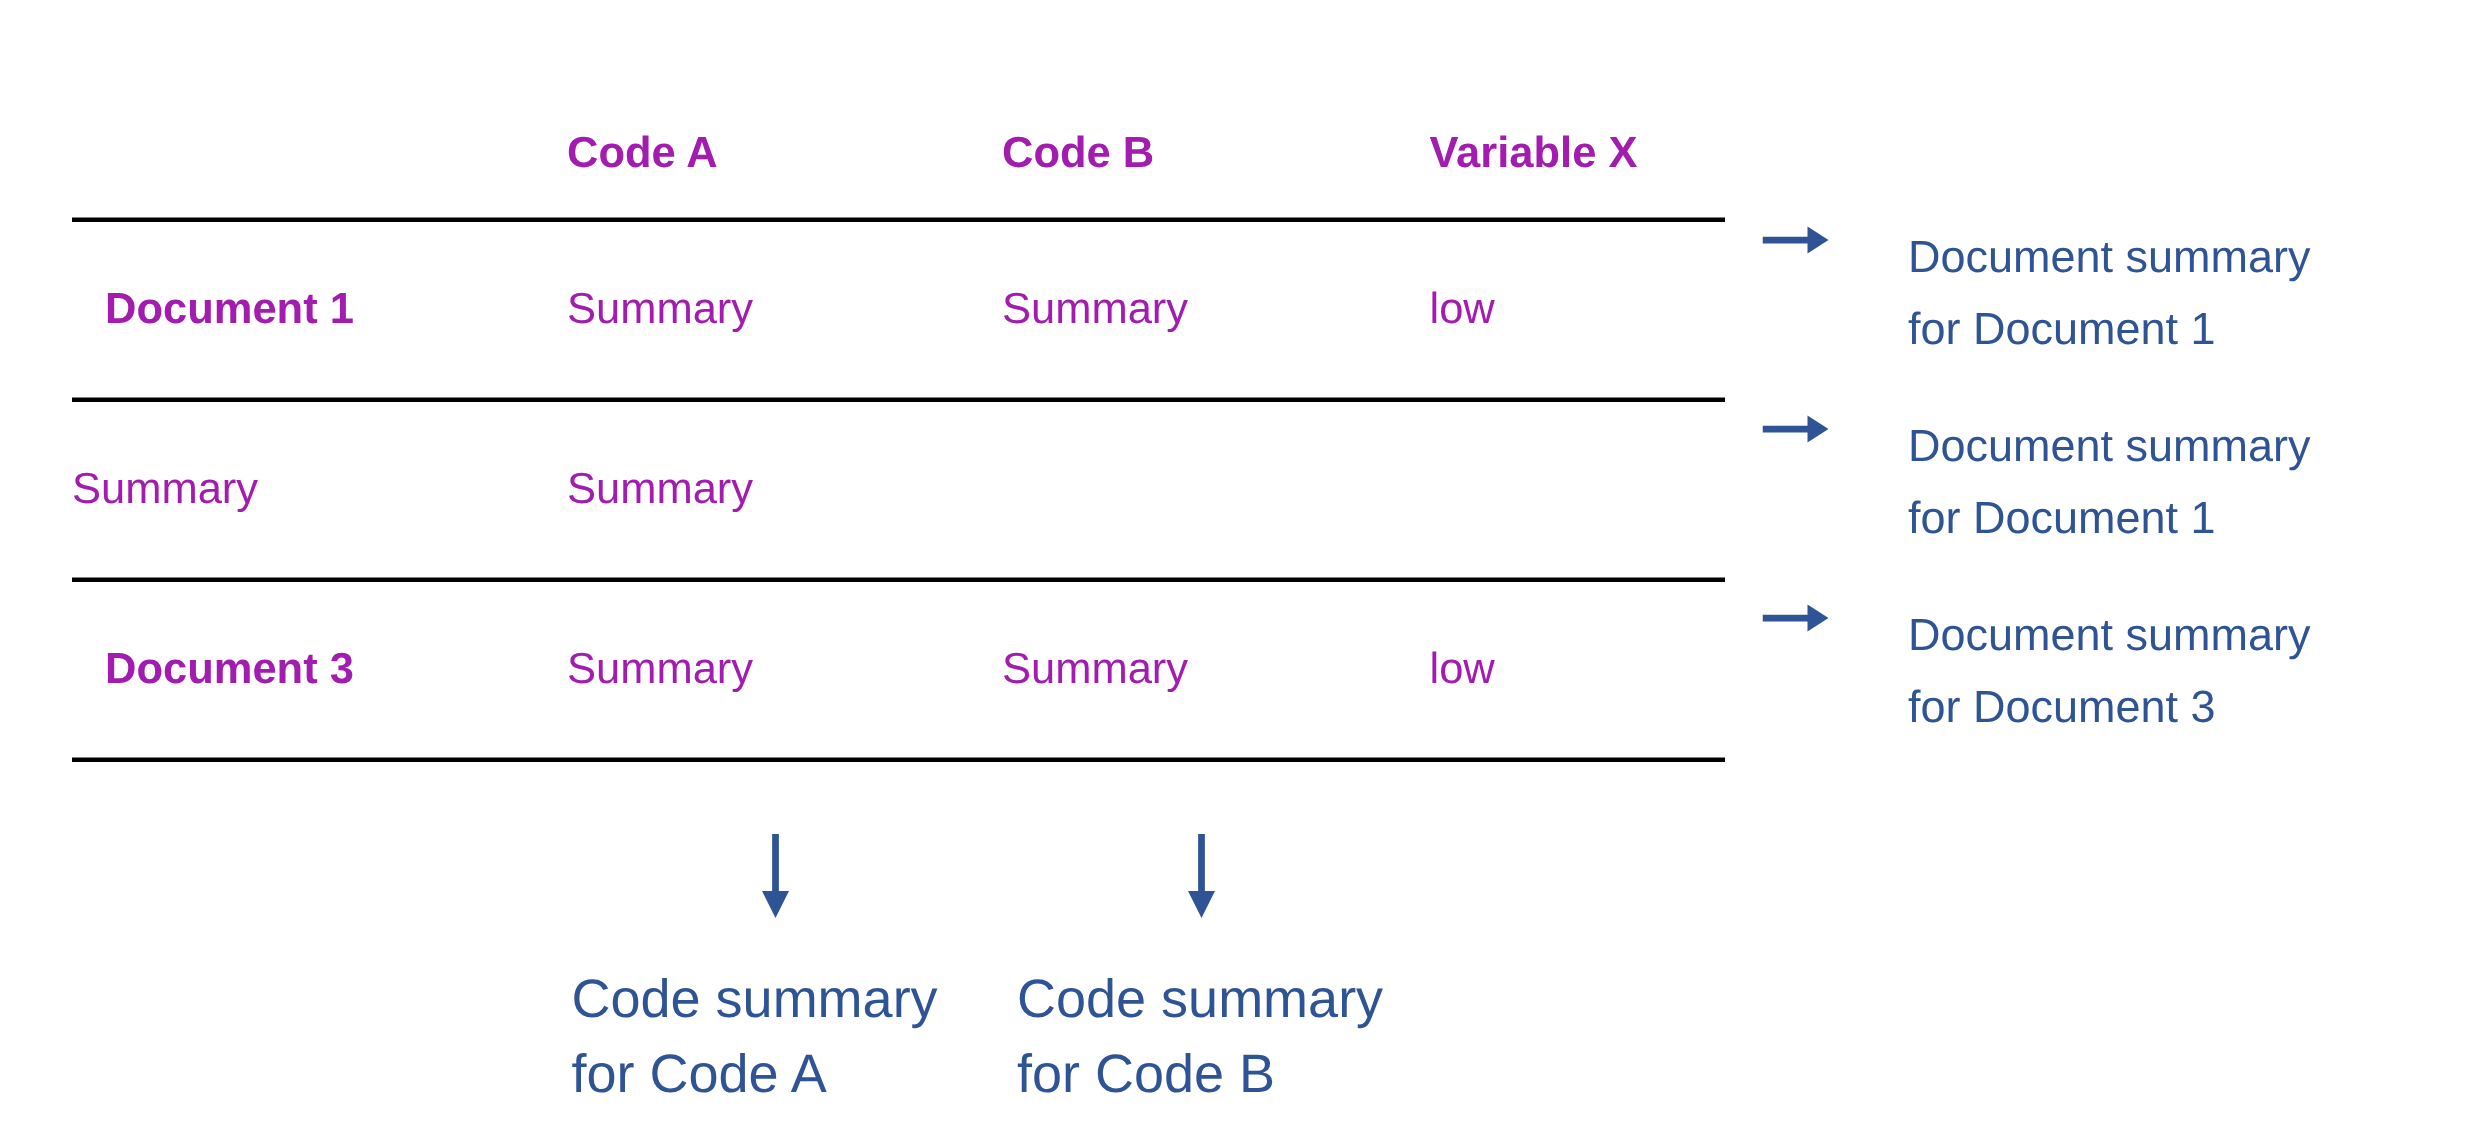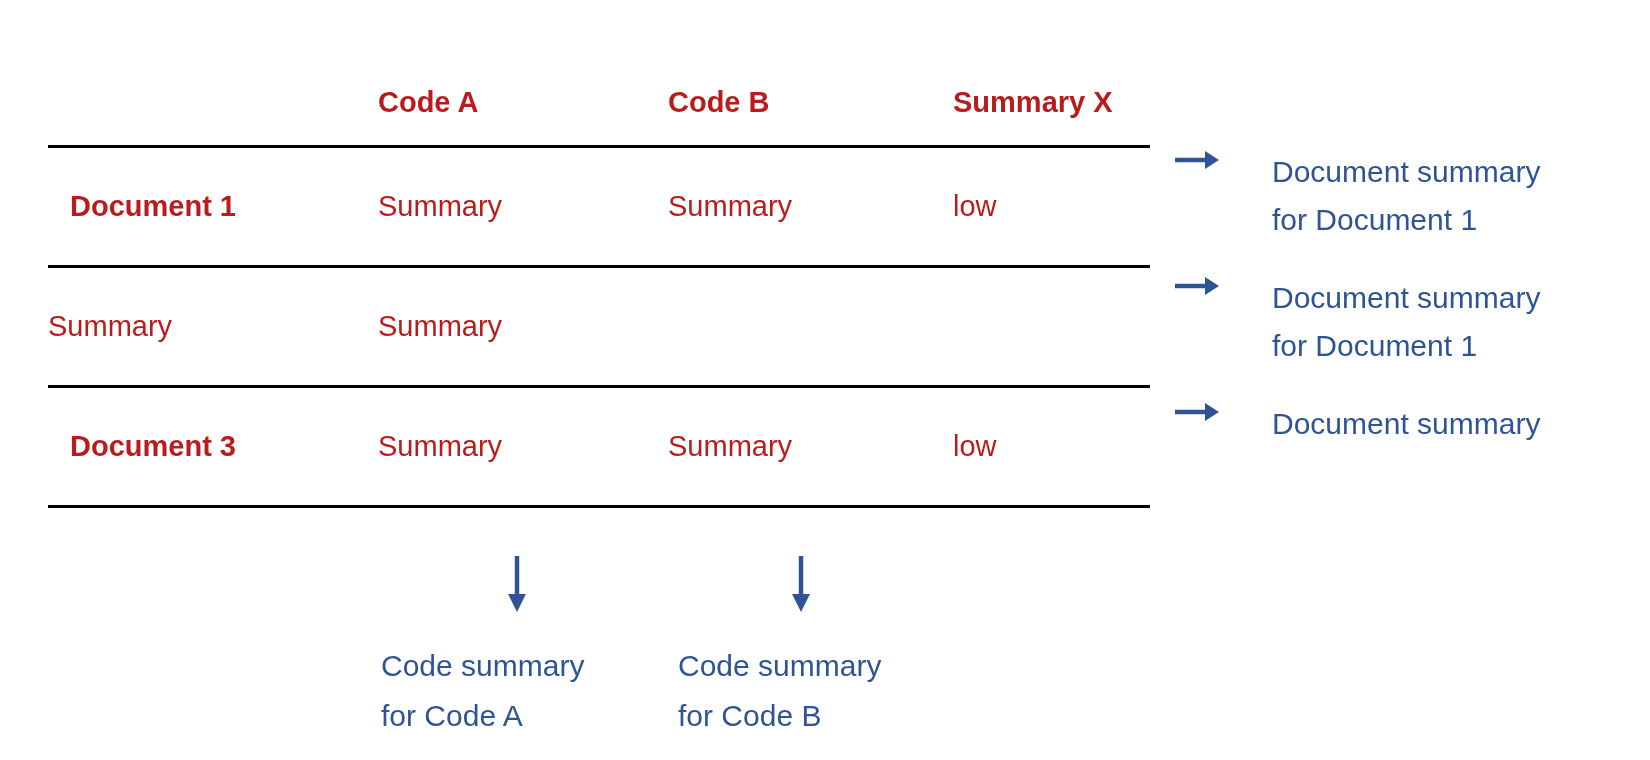--- a/index.html
+++ b/index.html
@@ -24,21 +24,21 @@
     color: #000;
   }
   .trow {
     display: grid;
     grid-template-columns: 330px 290px 285px 197px;
     align-items: center;
     height: 120px;
     border-bottom: 3px solid var(--line);
   }
   .trow.thead { height: 88px; }
-  .cell { font-size: 29px; line-height: 1.2; color: #b91c1c; }
+  .cell { font-size: 29px; line-height: 1.2; color: #a21caf; }
   .cell.c0 { padding-left: 22px; }
   .bold { font-weight: bold; }
 
   
   .doc-annot {
     position: absolute; left: 1150px; width: 500px; height: 126px;
     display: flex; align-items: flex-start;
   }
   .doc-annot .rarrow { margin-left: 25px; flex: 0 0 auto; }
   .rarrow line { stroke: var(--accent); stroke-width: 4.5; }
@@ -52,37 +52,37 @@
 
   
   .darrow { position: absolute; top: 556px; }
   .darrow line { stroke: var(--accent); stroke-width: 4.5; }
   .darrow polygon { fill: var(--accent); }
   .darrow-a { left: 506px; }
   .darrow-b { left: 790px; }
   .code-annot {
     position: absolute; top: 641px;
     color: var(--accent);
-    font-size: 30px; line-height: 50px;
+    font-size: 36px; line-height: 50px;
     white-space: nowrap;
   }
   .code-annot-a { left: 381px; }
   .code-annot-b { left: 678px; }
 </style>
 </head>
 <body>
 
 <div class="canvas">
 
   <div class="doc-table">
     <div class="trow thead">
       <div class="cell c0 bold"></div>
       <div class="cell bold">Code A</div>
       <div class="cell bold">Code B</div>
-      <div class="cell bold">Summary X</div>
+      <div class="cell bold">Variable X</div>
     </div>
 
     <div class="trow">
       <div class="cell c0 bold">Document 1</div>
       <div class="cell">Summary</div>
       <div class="cell">Summary</div>
       <div class="cell">low</div>
     </div>
 
     <div class="trow">
@@ -120,20 +120,21 @@
     </div>
   </div>
 
   <div class="doc-annot" style="top:400px">
     <svg class="rarrow" width="44" height="24" viewBox="0 0 44 24">
       <line x1="0" y1="12" x2="32" y2="12"></line>
       <polygon points="30,3 44,12 30,21"></polygon>
     </svg>
     <div class="blue-lines">
       <div>Document summary</div>
+      <div>for Document 3</div>
     </div>
   </div>
 
   <svg class="darrow darrow-a" width="22" height="56" viewBox="0 0 22 56">
     <line x1="11" y1="0" x2="11" y2="40"></line>
     <polygon points="2,38 20,38 11,56"></polygon>
   </svg>
   <svg class="darrow darrow-b" width="22" height="56" viewBox="0 0 22 56">
     <line x1="11" y1="0" x2="11" y2="40"></line>
     <polygon points="2,38 20,38 11,56"></polygon>

